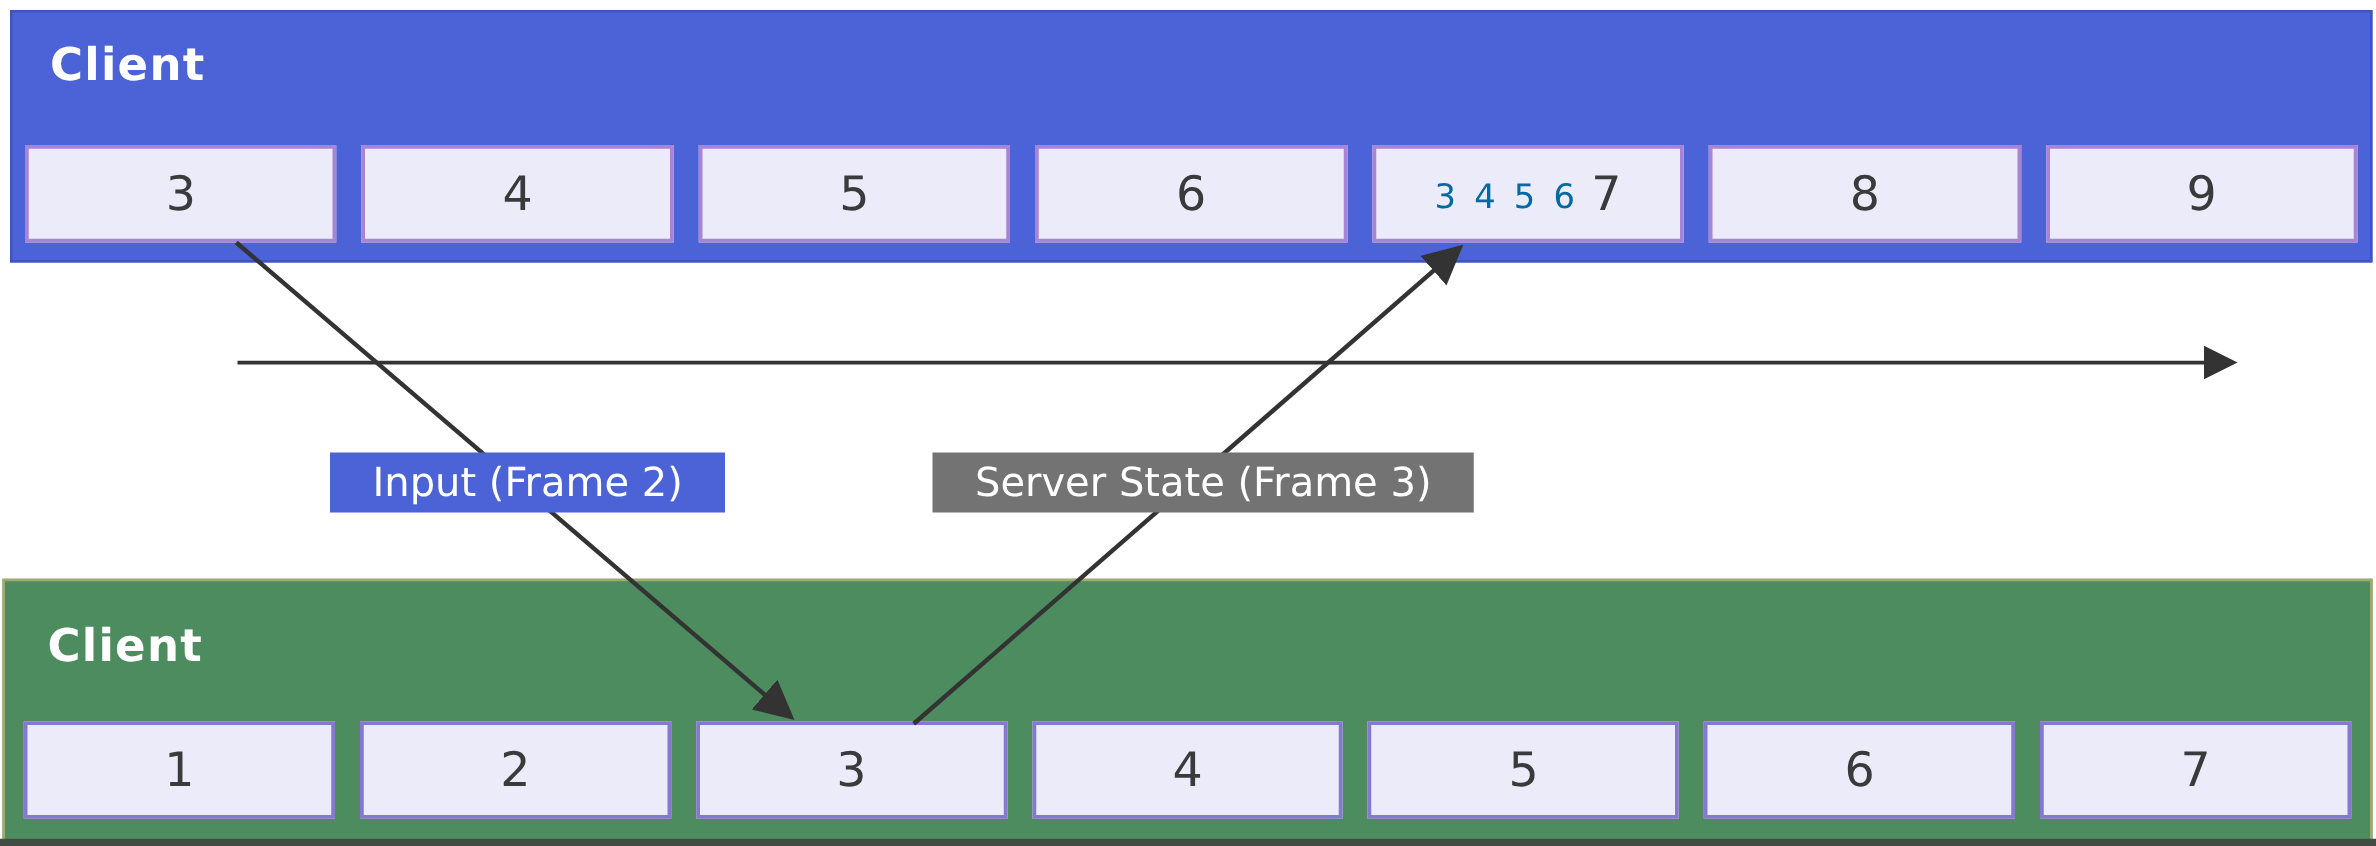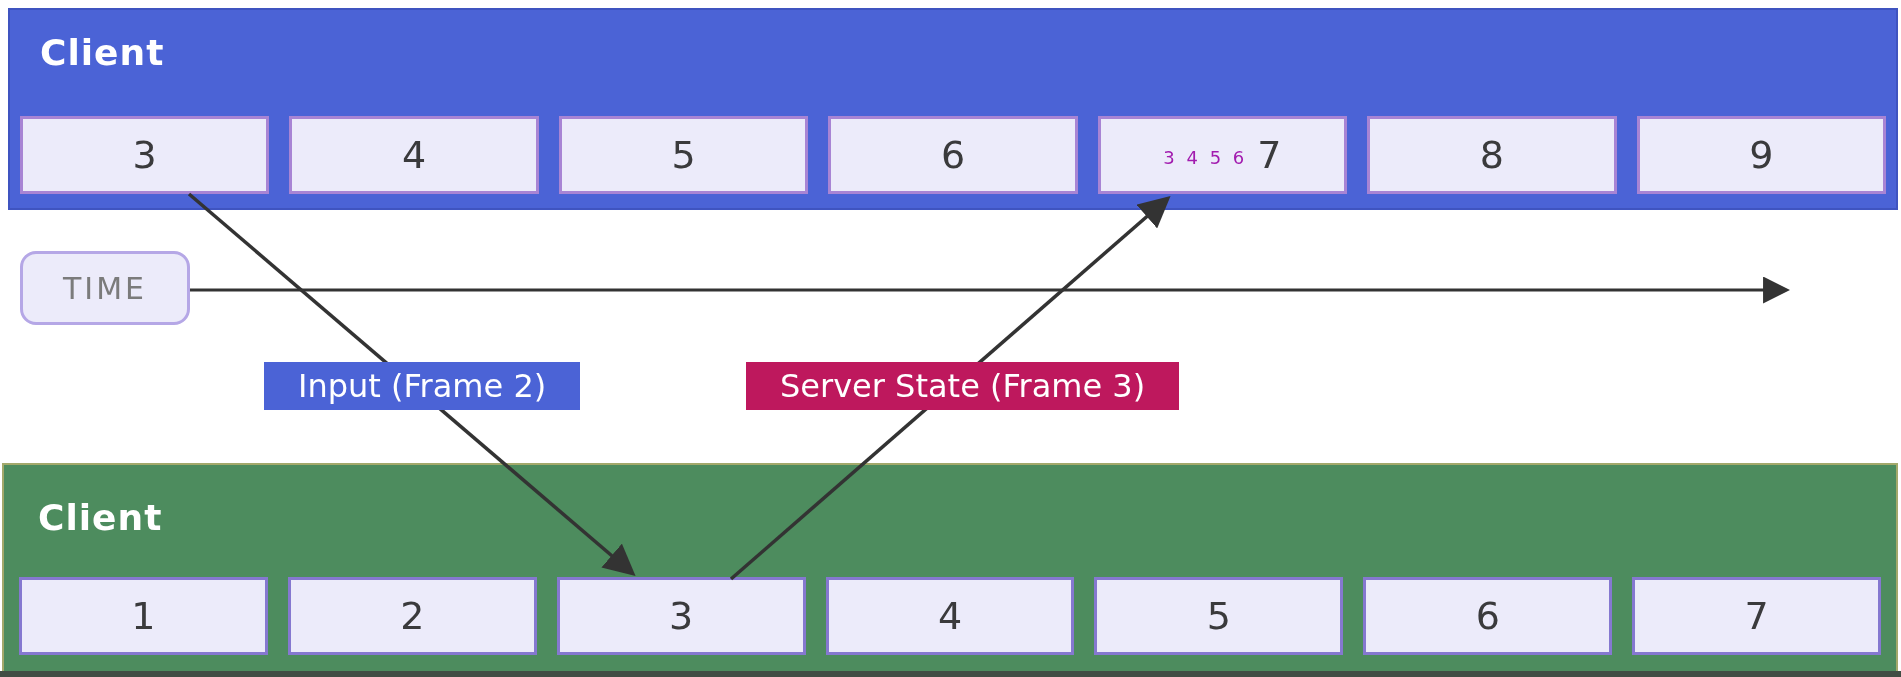--- a/index.html
+++ b/index.html
@@ -30,39 +30,39 @@
   #client-band .frame-row{top:106px;}
   #server-band .frame-row{top:112px;left:15px;right:15px;}
   .frame-box{
     flex:1;box-sizing:border-box;background:#ecebfa;
     display:flex;align-items:center;justify-content:center;
     font-size:38px;color:#3a3a3c;
   }
   #client-band .frame-box{border:3px solid #a884d4;}
   #server-band .frame-box{border:3px solid #8578d0;}
   .rollback-prefix{
-    font-size:18px;letter-spacing:3px;margin-right:10px;color:#a21caf;
+    font-size:27px;letter-spacing:3px;margin-right:10px;color:#0369a1;
     position:relative;top:2px;
   }
   
   #time-box{
     position:absolute;left:20px;top:251px;width:170px;height:74px;
     box-sizing:border-box;background:#ecebfa;border:3px solid #b5a7e6;
     border-radius:16px;display:flex;align-items:center;justify-content:center;
     color:#7b7b7b;font-size:30px;letter-spacing:3px;
   }
   
   #arrow-layer{position:absolute;left:0;top:0;width:1901px;height:677px;z-index:5;pointer-events:none;}
   
   .anno-label{
     position:absolute;top:362px;height:48px;line-height:48px;z-index:6;
     color:#ffffff;font-size:32px;padding:0 34px;white-space:nowrap;
   }
   #input-label{left:264px;background:#4b63d6;}
-  #server-state-label{left:746px;background:#be185d;}
+  #server-state-label{left:746px;background:#737373;}
   
   #bottom-edge{position:absolute;left:0;bottom:0;width:100%;height:6px;background:#414d44;z-index:7;}
 </style>
 </head>
 <body>
 
 <div id="canvas">
 
   <div id="client-band" class="band">
     <div class="band-title">Client</div>
@@ -85,23 +85,20 @@
       </div>
       <div class="frame-box">
         <span>8</span>
       </div>
       <div class="frame-box">
         <span>9</span>
       </div>
     </div>
   </div>
 
-  <div id="time-box">
-    <span>TIME</span>
-  </div>
 
   <svg id="arrow-layer" viewBox="0 0 1901 677" xmlns="http://www.w3.org/2000/svg">
     <defs>
       <marker id="ah" viewBox="0 0 10 10" refX="8.5" refY="5" markerWidth="9" markerHeight="9" orient="auto-start-reverse">
         <path d="M0,0 L10,5 L0,10 z" fill="#333333"></path>
       </marker>
     </defs>
     <line x1="190" y1="290" x2="1786" y2="290" stroke="#333333" stroke-width="3" marker-end="url(#ah)"></line>
     <line x1="189" y1="194" x2="632" y2="573" stroke="#333333" stroke-width="3.5" marker-end="url(#ah)"></line>
     <line x1="731" y1="579" x2="1167" y2="199" stroke="#333333" stroke-width="3.5" marker-end="url(#ah)"></line>

